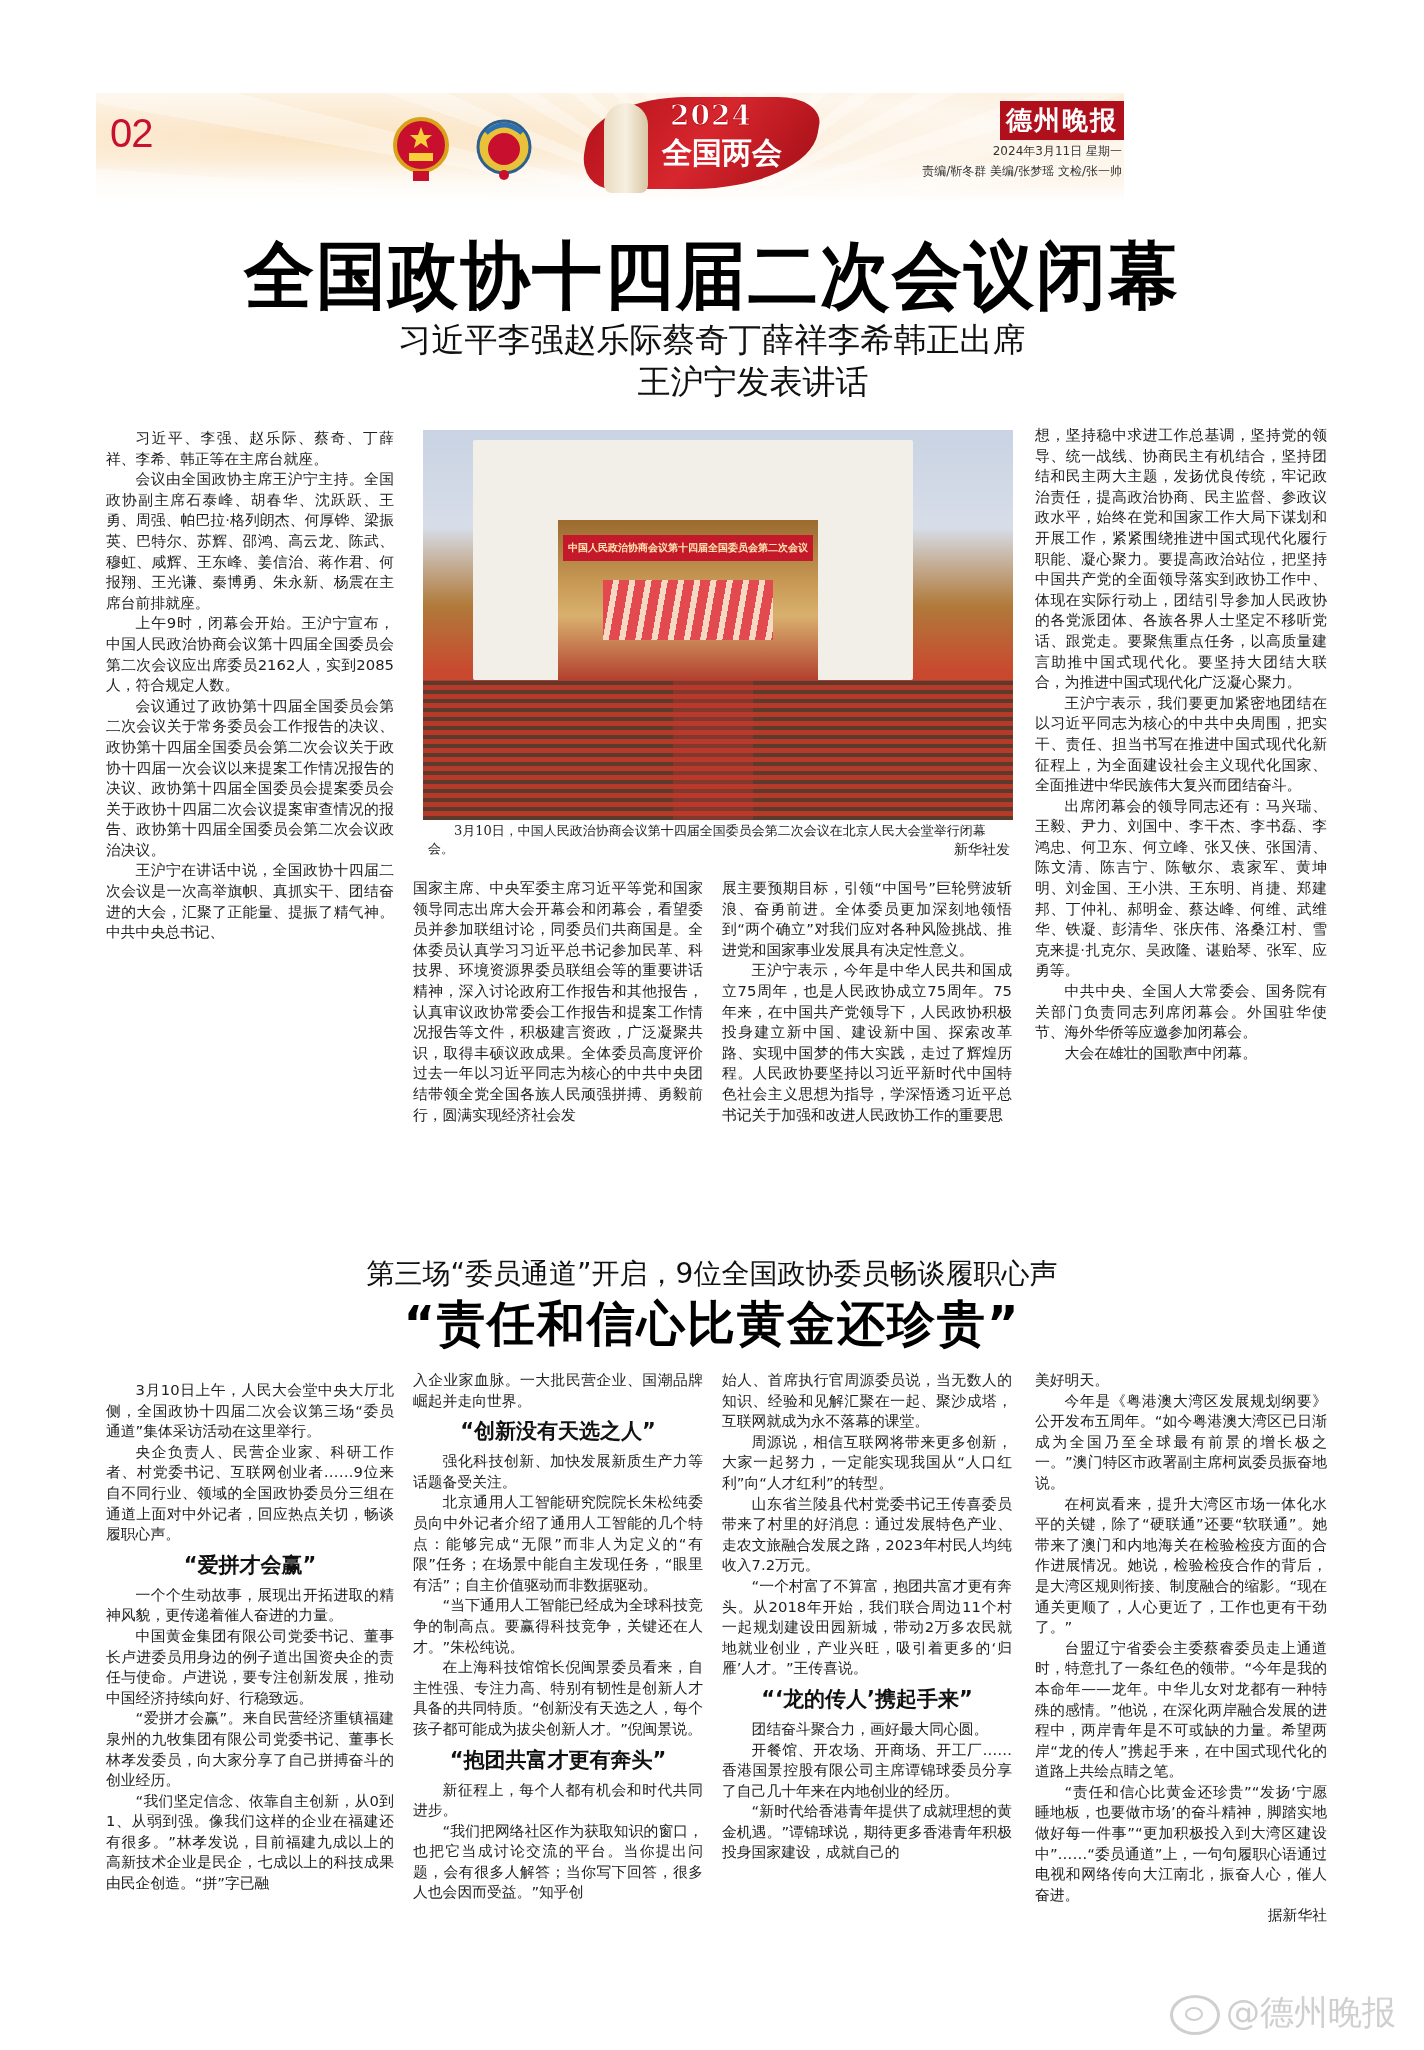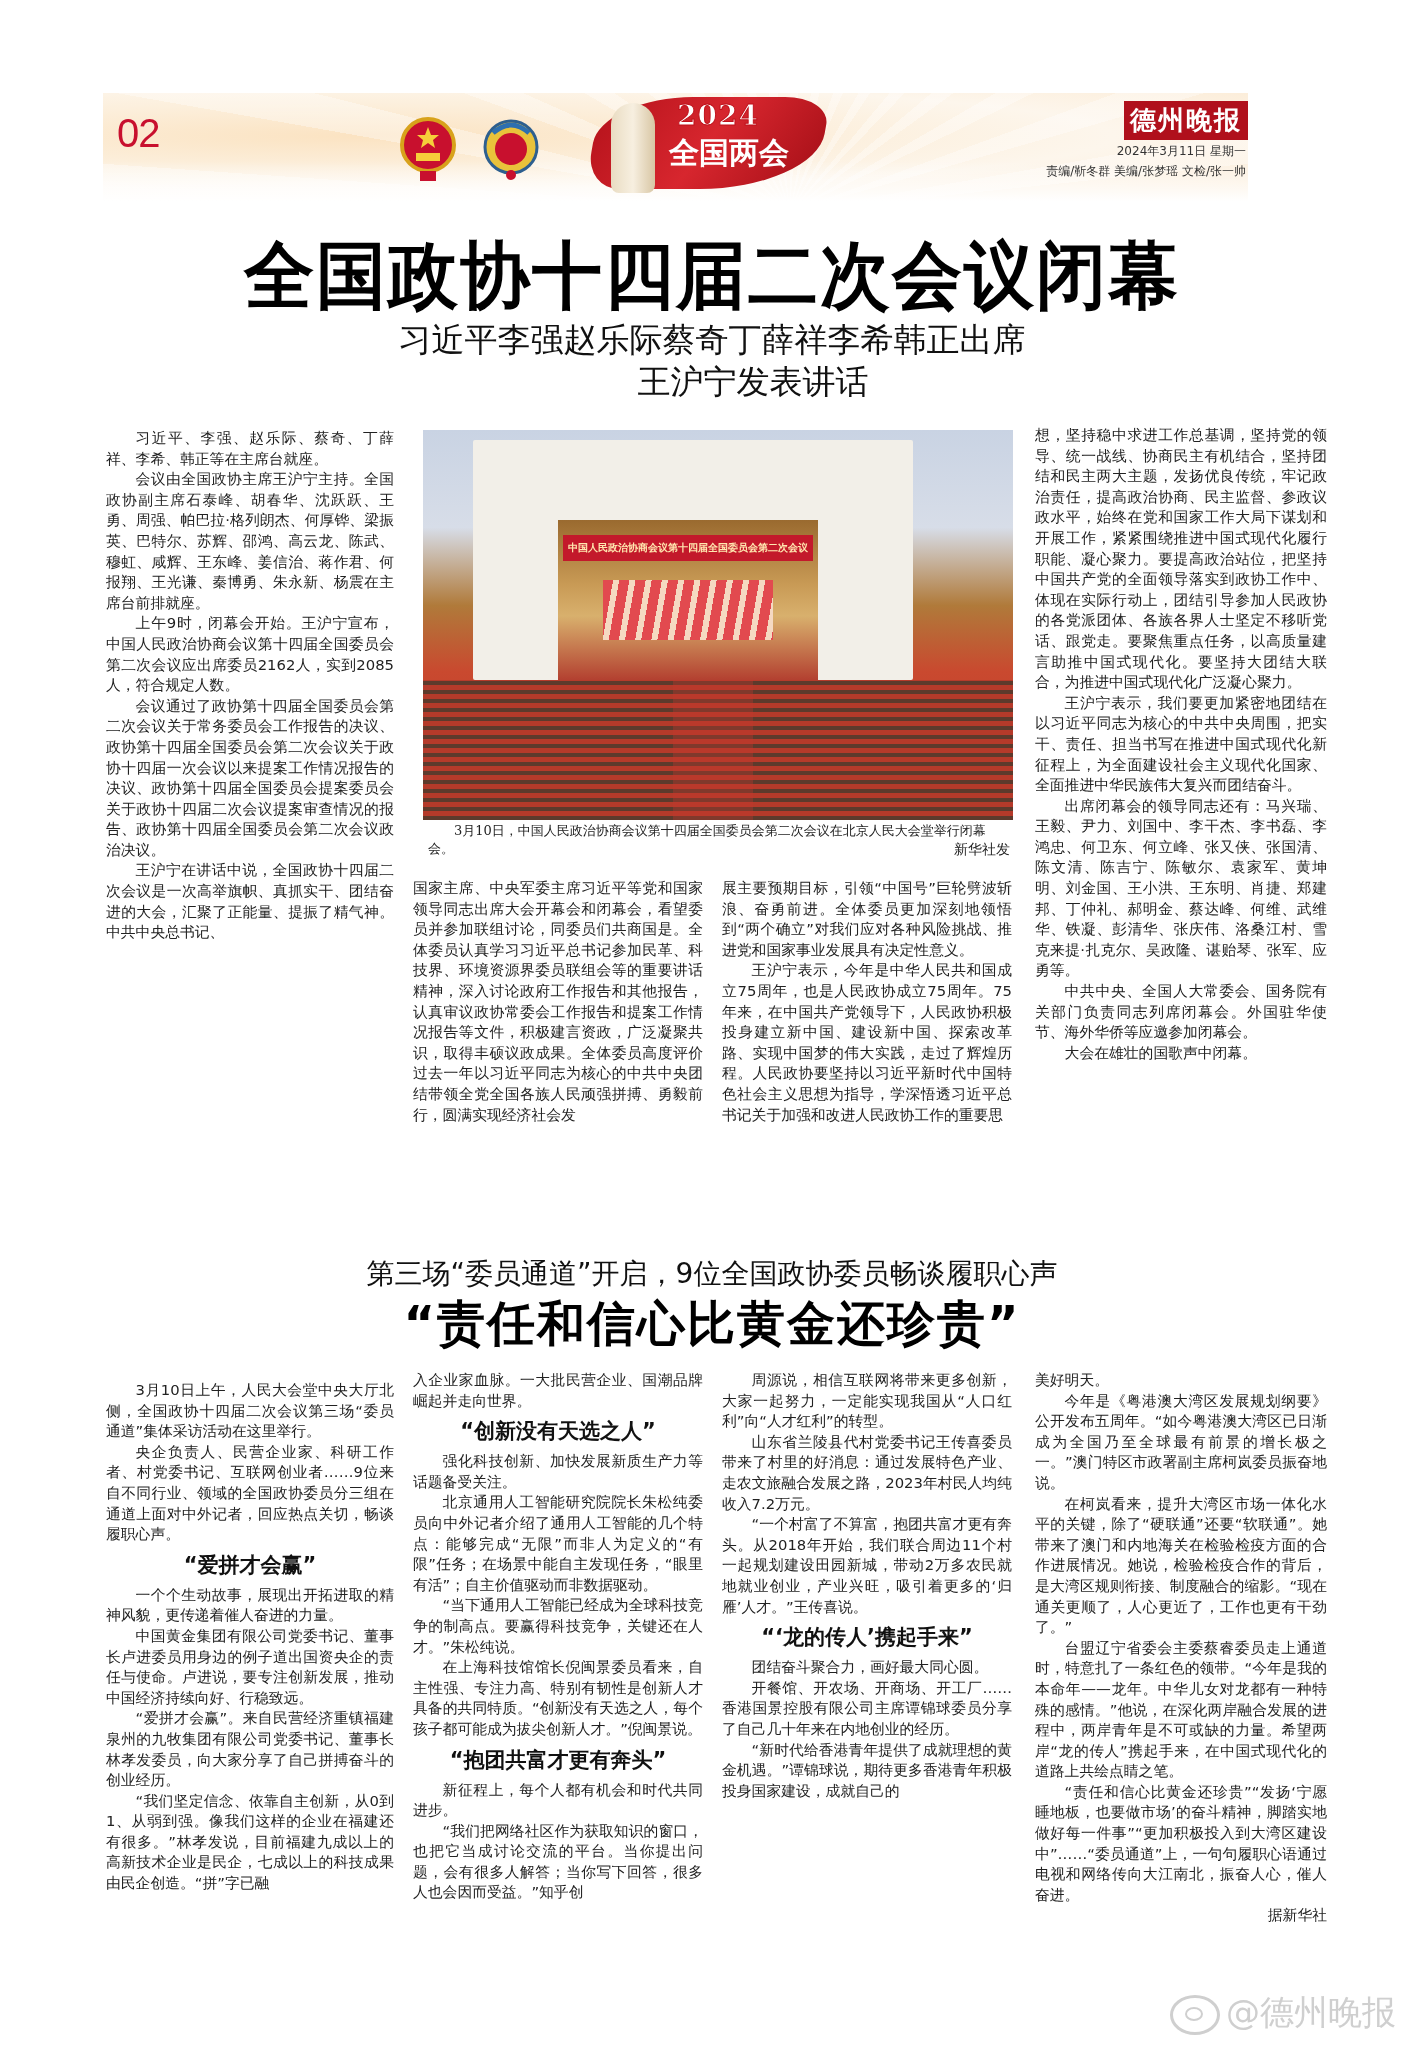--- a/index.html
+++ b/index.html
@@ -1,20 +1,20 @@
 <!DOCTYPE html>
 <html><head>
 <meta charset="utf-8">
 <style>
   html, body { margin: 0; padding: 0; background: #ffffff; }
   body { width: 1424px; height: 2050px; position: relative; overflow: hidden;
          font-family: "DejaVu Sans", "Liberation Sans", sans-serif; color: #1a1a1a; }
 
   
-  .banner { position: absolute; left: 103px; top: 93px; width: 1145px; height: 108px;
+  .banner { position: absolute; left: 96px; top: 93px; width: 1028px; height: 108px;
             background: radial-gradient(ellipse at 22% 40%, #fbe3c2 0%, #fcefdc 35%, #fdf6ec 60%, #fbe8cf 100%);
             overflow: hidden; }
   .banner .rays { position: absolute; inset: 0;
      background: repeating-conic-gradient(from 0deg at 60% 110%, rgba(255,255,255,0.35) 0deg 4deg, rgba(255,255,255,0) 4deg 10deg); }
   .banner .cloud { position: absolute; left: 0; right: 0; bottom: 0; height: 40px;
      background: linear-gradient(to bottom, rgba(255,255,255,0), #ffffff); }
   .page-num { position: absolute; left: 14px; top: 18px; font-size: 40px; color: #c8102e;
               font-family: "Liberation Sans", sans-serif; letter-spacing: -1px; }
   .emblem { position: absolute; top: 20px; width: 60px; height: 70px; }
   .emblem-state { left: 295px; }
@@ -183,20 +183,21 @@
     <p class="subhead">“创新没有天选之人”</p>
     <p>强化科技创新、加快发展新质生产力等话题备受关注。</p>
     <p>北京通用人工智能研究院院长朱松纯委员向中外记者介绍了通用人工智能的几个特点：能够完成“无限”而非人为定义的“有限”任务；在场景中能自主发现任务，“眼里有活”；自主价值驱动而非数据驱动。</p>
     <p>“当下通用人工智能已经成为全球科技竞争的制高点。要赢得科技竞争，关键还在人才。”朱松纯说。</p>
     <p>在上海科技馆馆长倪闽景委员看来，自主性强、专注力高、特别有韧性是创新人才具备的共同特质。“创新没有天选之人，每个孩子都可能成为拔尖创新人才。”倪闽景说。</p>
     <p class="subhead">“抱团共富才更有奔头”</p>
     <p>新征程上，每个人都有机会和时代共同进步。</p>
     <p>“我们把网络社区作为获取知识的窗口，也把它当成讨论交流的平台。当你提出问题，会有很多人解答；当你写下回答，很多人也会因而受益。”知乎创</p>
   </div>
 <div class="col a2c3">
+    <p class="noindent">始人、首席执行官周源委员说，当无数人的知识、经验和见解汇聚在一起、聚沙成塔，互联网就成为永不落幕的课堂。</p>
     <p>周源说，相信互联网将带来更多创新，大家一起努力，一定能实现我国从“人口红利”向“人才红利”的转型。</p>
     <p>山东省兰陵县代村党委书记王传喜委员带来了村里的好消息：通过发展特色产业、走农文旅融合发展之路，2023年村民人均纯收入7.2万元。</p>
     <p>“一个村富了不算富，抱团共富才更有奔头。从2018年开始，我们联合周边11个村一起规划建设田园新城，带动2万多农民就地就业创业，产业兴旺，吸引着更多的‘归雁’人才。”王传喜说。</p>
     <p class="subhead">“‘龙的传人’携起手来”</p>
     <p>团结奋斗聚合力，画好最大同心圆。</p>
     <p>开餐馆、开农场、开商场、开工厂……香港国景控股有限公司主席谭锦球委员分享了自己几十年来在内地创业的经历。</p>
     <p>“新时代给香港青年提供了成就理想的黄金机遇。”谭锦球说，期待更多香港青年积极投身国家建设，成就自己的</p>
   </div>
 <div class="col a2c4">
     <p class="noindent">美好明天。</p>

